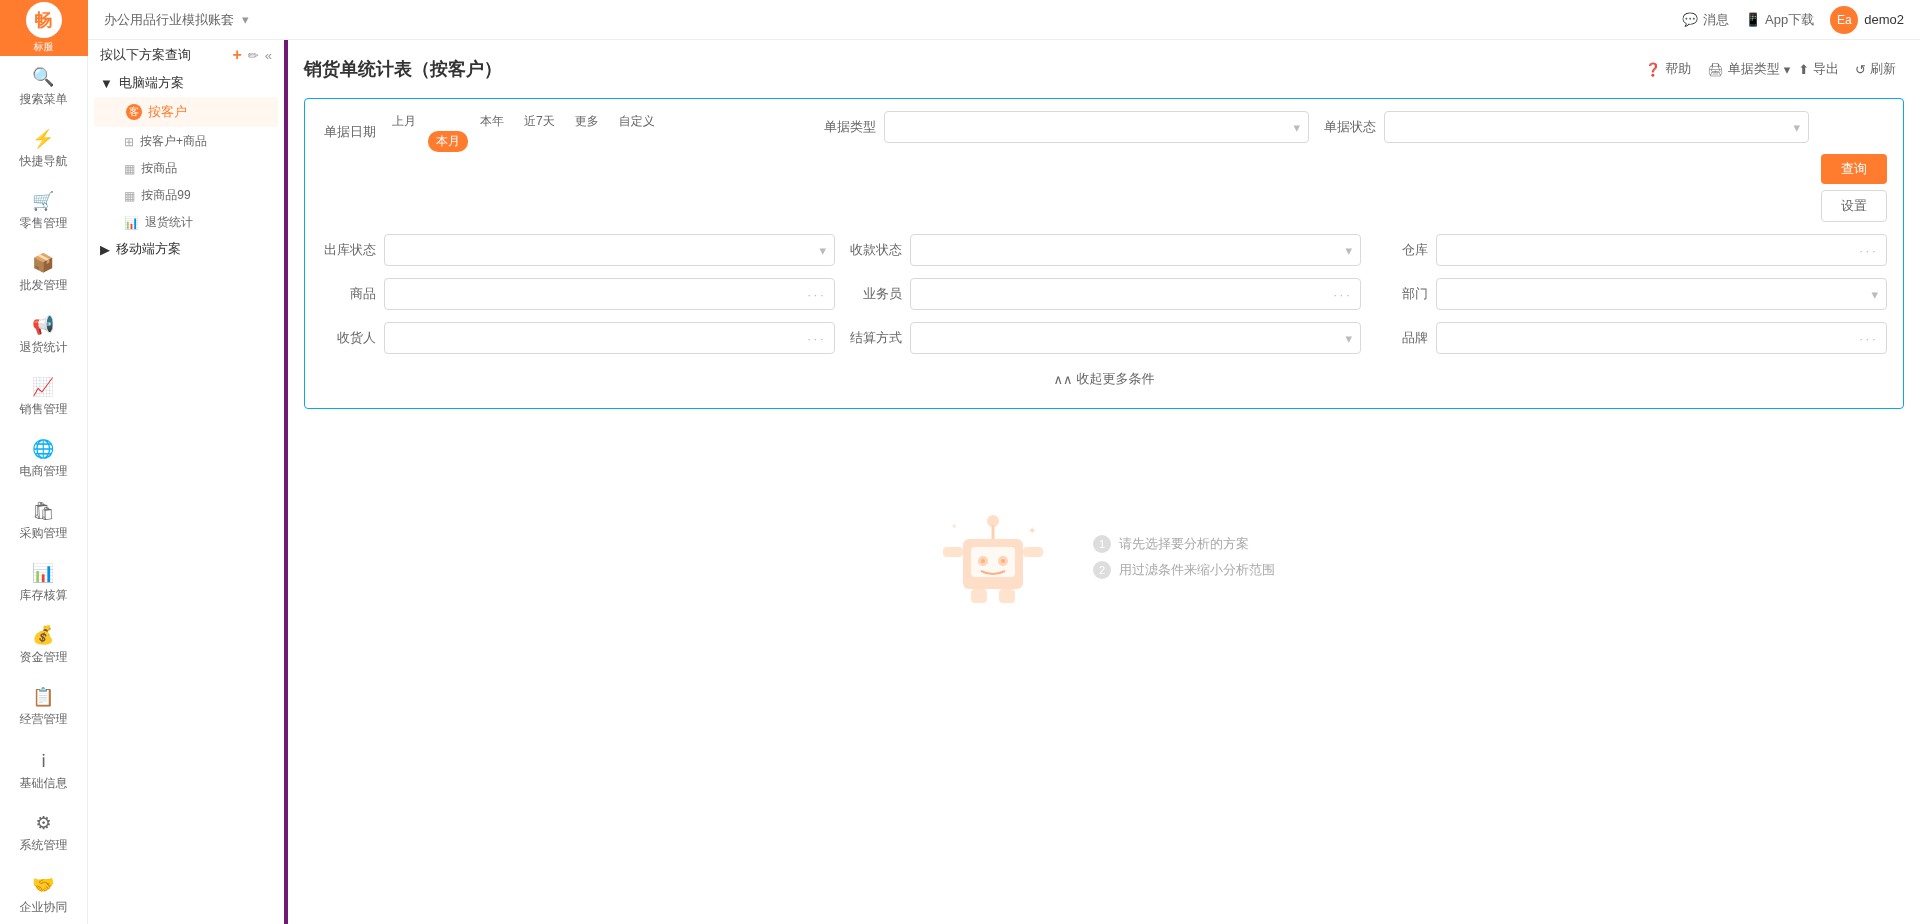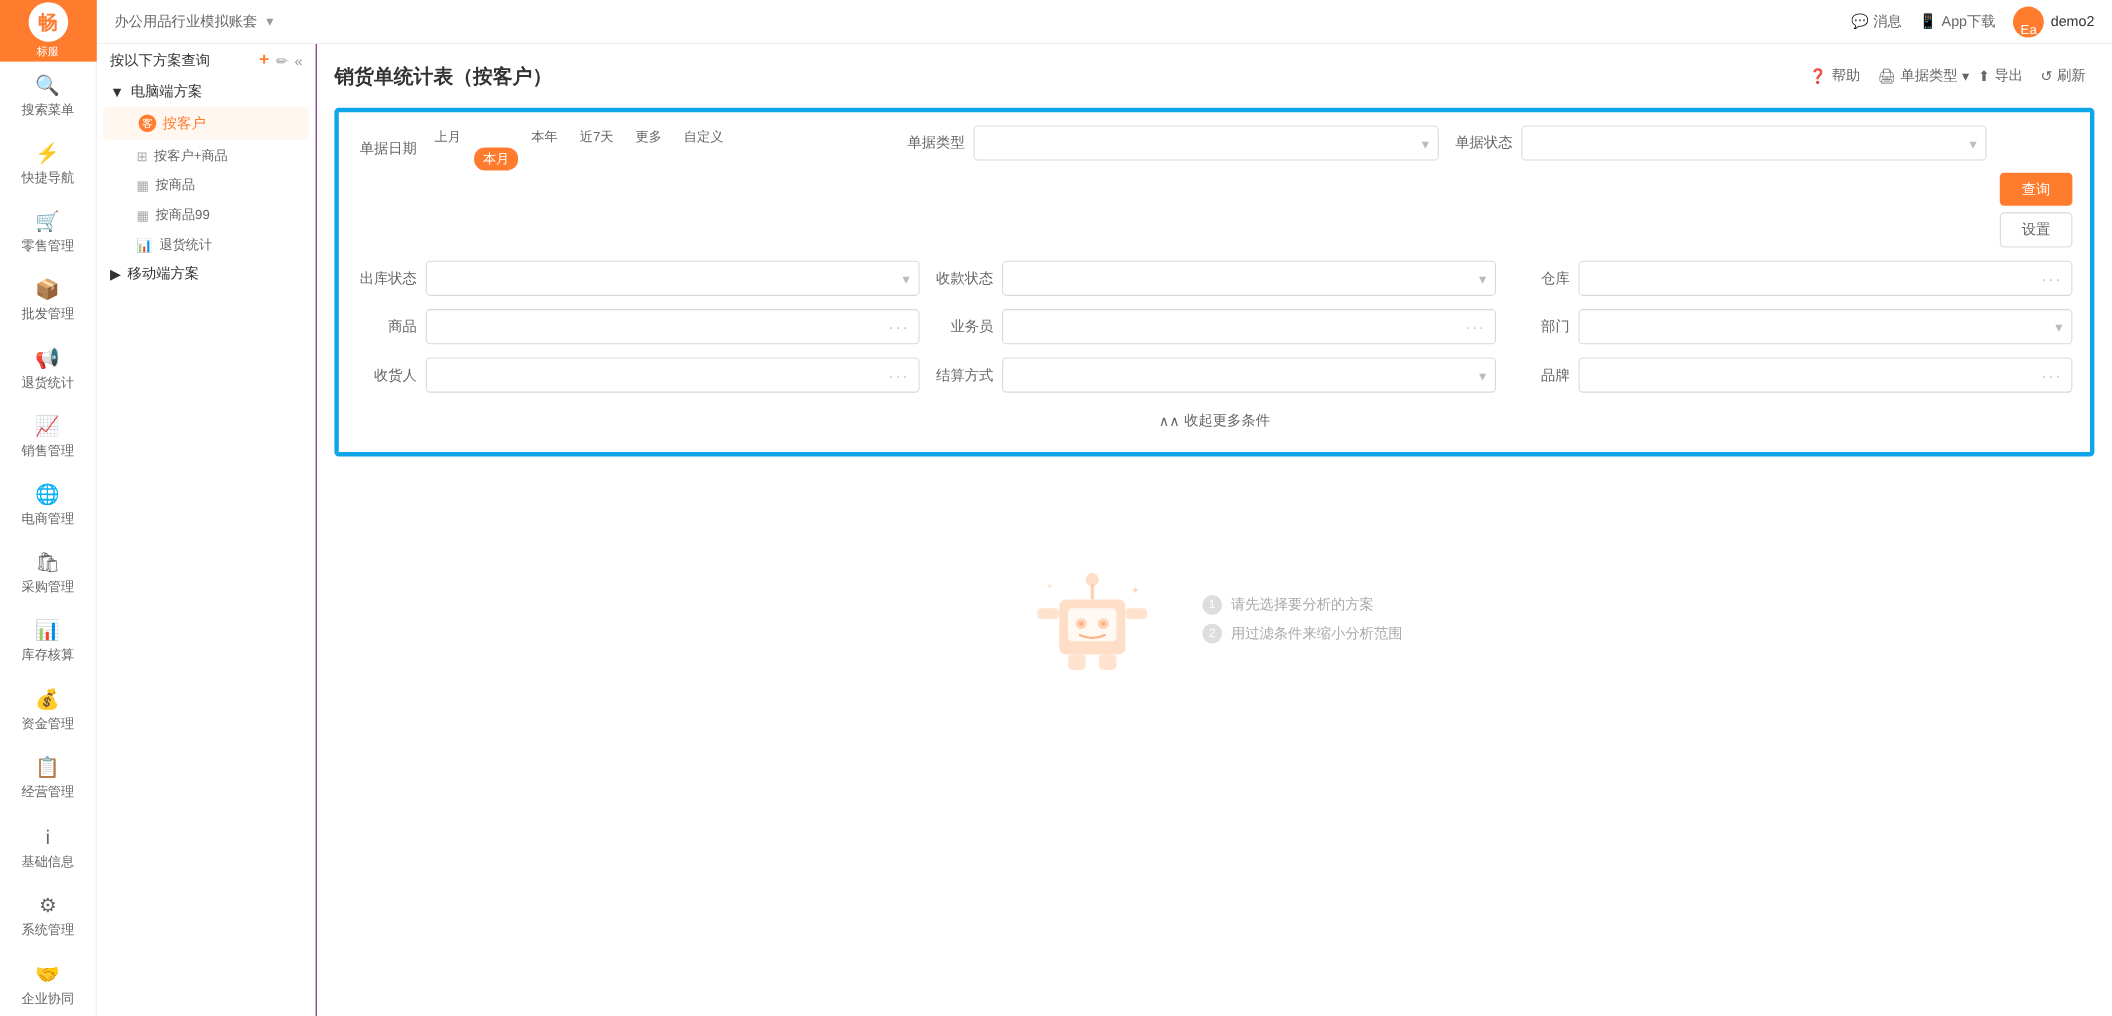--- a/index.html
+++ b/index.html
@@ -19,36 +19,36 @@
 
     
     .main-area { flex: 1; display: flex; flex-direction: column; overflow: hidden; }
 
     
     .top-header { height: 40px; background: #fff; display: flex; align-items: center; justify-content: space-between; padding: 0 16px; border-bottom: 1px solid #eee; }
     .header-left { display: flex; align-items: center; gap: 8px; }
     .breadcrumb-title { font-size: 13px; color: #666; font-family: Liberation Mono, monospace; }
     .header-right { display: flex; align-items: center; gap: 16px; }
     .header-btn { display: flex; align-items: center; gap: 4px; font-size: 13px; color: #666; cursor: pointer; }
-    .user-avatar { width: 28px; height: 28px; border-radius: 50%; background: #ff7b2e; display: flex; align-items: flex-end; justify-content: center; color: #fff; font-size: 12px; overflow: hidden; }
+    .user-avatar { width: 28px; height: 28px; border-radius: 50%; background: #ff7b2e; display: flex; align-items: center; justify-content: center; color: #fff; font-size: 12px; overflow: hidden; }
 
     
     .tab-bar { height: 40px; background: #20b2aa; display: flex; align-items: center; padding: 0 8px; gap: 4px; }
     .tab-item { height: 32px; padding: 0 16px; display: flex; align-items: center; gap: 6px; border-radius: 4px 4px 0 0; cursor: pointer; font-size: 13px; color: rgba(255,255,255,0.8); }
     .tab-item.home { background: transparent; }
     .tab-item.active { background: #fff; color: #333; }
     .tab-close { font-size: 12px; cursor: pointer; color: #999; }
     .tab-window-btn { margin-left: auto; display: flex; gap: 8px; align-items: center; }
     .tab-window-btn span { color: rgba(255,255,255,0.8); font-size: 16px; cursor: pointer; }
 
     
     .content-area { flex: 1; overflow-y: auto; background: #fff; display: flex; }
 
     
-    .scheme-panel { width: 200px; border-right: 1px solid #701a75; flex-shrink: 0; padding: 0 0; }
+    .scheme-panel { width: 200px; border-right: 4px solid #701a75; flex-shrink: 0; padding: 0 0; }
     .scheme-panel-header { display: flex; align-items: center; justify-content: space-between; padding: 6px 12px; font-size: 13px; color: #333; }
     .scheme-panel-actions { display: flex; gap: 6px; align-items: center; }
     .scheme-panel-actions span { color: #999; cursor: pointer; font-size: 14px; }
     .scheme-category { padding: 4px 12px; display: flex; align-items: center; gap: 6px; cursor: pointer; font-size: 13px; color: #333; }
     .scheme-item { padding: 6px 12px 6px 32px; display: flex; align-items: center; gap: 6px; cursor: pointer; font-size: 13px; color: #666; border-radius: 4px; margin: 1px 6px; }
     .scheme-item.active { background: #fff7f0; color: #ff7b2e; }
     .scheme-item .item-icon { width: 16px; height: 16px; border-radius: 50%; background: #ff7b2e; color: #fff; font-size: 10px; display: flex; align-items: center; justify-content: center; flex-shrink: 0; }
     .scheme-sub-item { padding: 5px 12px 5px 36px; display: flex; align-items: center; gap: 6px; cursor: pointer; font-size: 12px; color: #666; }
     .scheme-sub-item .sub-icon { font-size: 12px; color: #aaa; }
     .mobile-category { padding: 4px 12px; display: flex; align-items: center; gap: 6px; cursor: pointer; font-size: 13px; color: #333; }
@@ -56,21 +56,21 @@
     
     .right-content { flex: 1; padding: 16px; overflow-y: auto; }
     .page-title-bar { display: flex; align-items: center; justify-content: space-between; margin-bottom: 16px; }
     .page-title { font-size: 18px; font-weight: 600; color: #333; }
     .page-actions { display: flex; gap: 8px; align-items: center; }
     .action-btn { display: flex; align-items: center; gap: 4px; font-size: 13px; color: #666; cursor: pointer; padding: 4px 8px; }
     .export-btn { display: flex; align-items: center; gap: 4px; font-size: 13px; color: #666; cursor: pointer; }
     .template-print-btn { display: flex; align-items: center; gap: 4px; font-size: 13px; color: #666; cursor: pointer; }
 
     
-    .filter-section { background: #fff; border: 4px solid #0ea5e9; border-radius: 4px; padding: 12px 16px; }
+    .filter-section { background: #fff; border: 1px solid #0ea5e9; border-radius: 4px; padding: 12px 16px; }
     .date-pill { padding: 2px 8px; border-radius: 2px; font-size: 12px; cursor: pointer; color: #666; }
     .date-pill.active { background: #ff7b2e; color: #fff; border-radius: 10px; margin-top: 20px; }
     .date-range { font-size: 12px; color: #999; }
 
     
     .query-btn { background: #ff7b2e; color: #fff; border: none; border-radius: 4px; padding: 6px 20px; font-size: 13px; cursor: pointer; margin-top: 43px; }
     .setting-btn { background: #fff; color: #666; border: 1px solid #d9d9d9; border-radius: 4px; padding: 6px 16px; font-size: 13px; cursor: pointer; }
 
     
     .collapse-bar { display: flex; align-items: center; justify-content: center; padding: 8px 0; cursor: pointer; color: #666; font-size: 13px; gap: 4px; }

